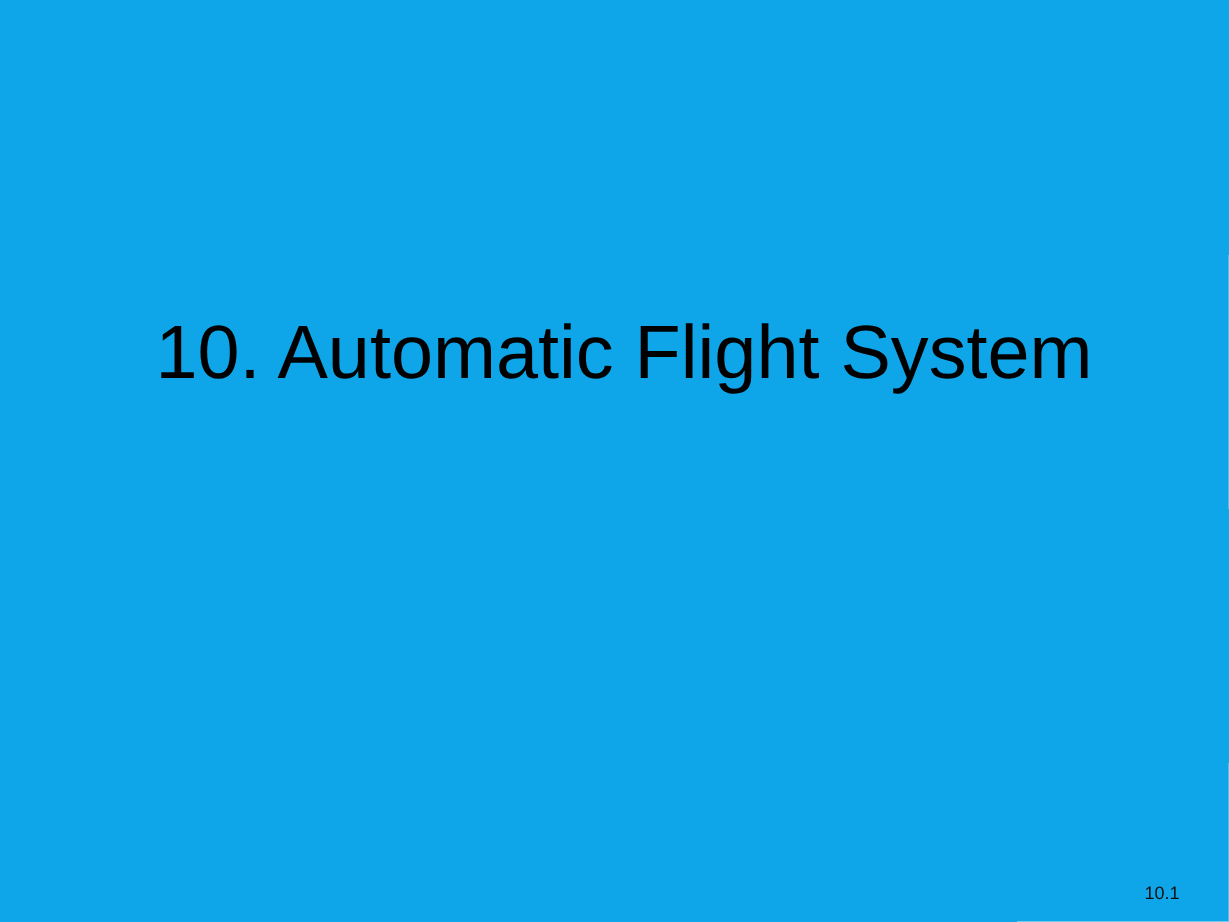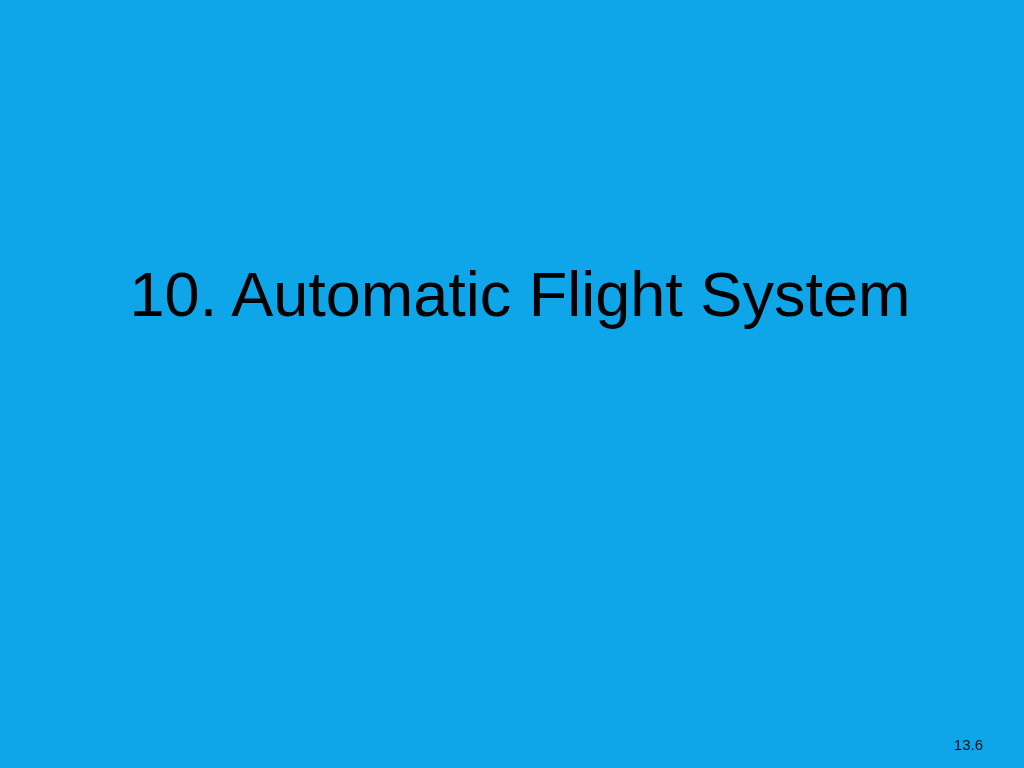--- a/index.html
+++ b/index.html
@@ -42,14 +42,14 @@
     font-weight: 400;
     line-height: 1;
     color: #111111;
   }
 </style>
 </head>
 <body>
 
 <div class="slide">
   <h1 class="slide-title">10. Automatic Flight System</h1>
-  <div class="slide-number">13.6</div>
+  <div class="slide-number">10.1</div>
 </div>
 
 </body></html>

